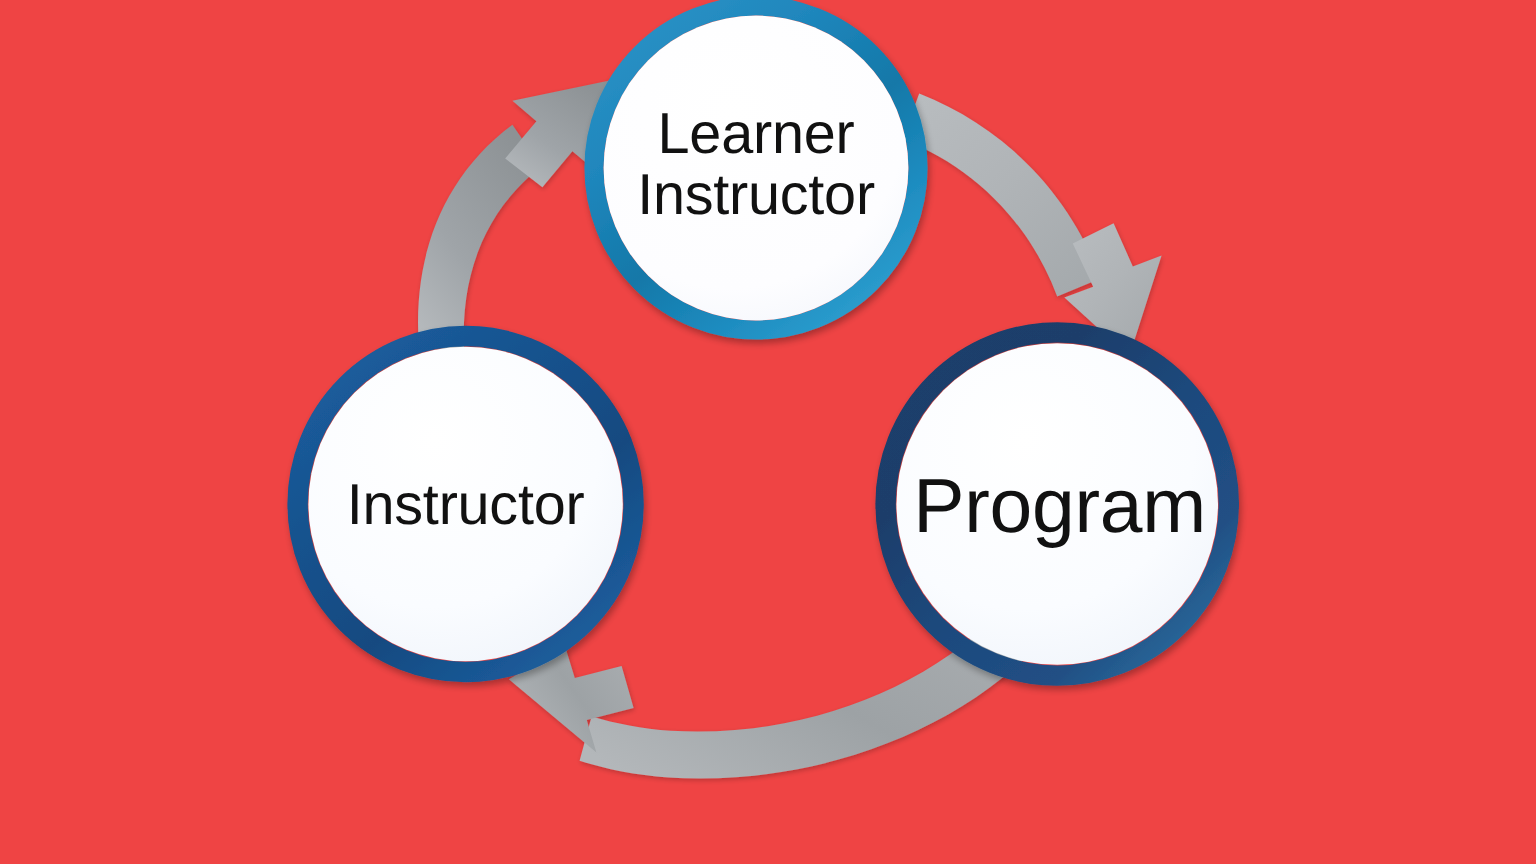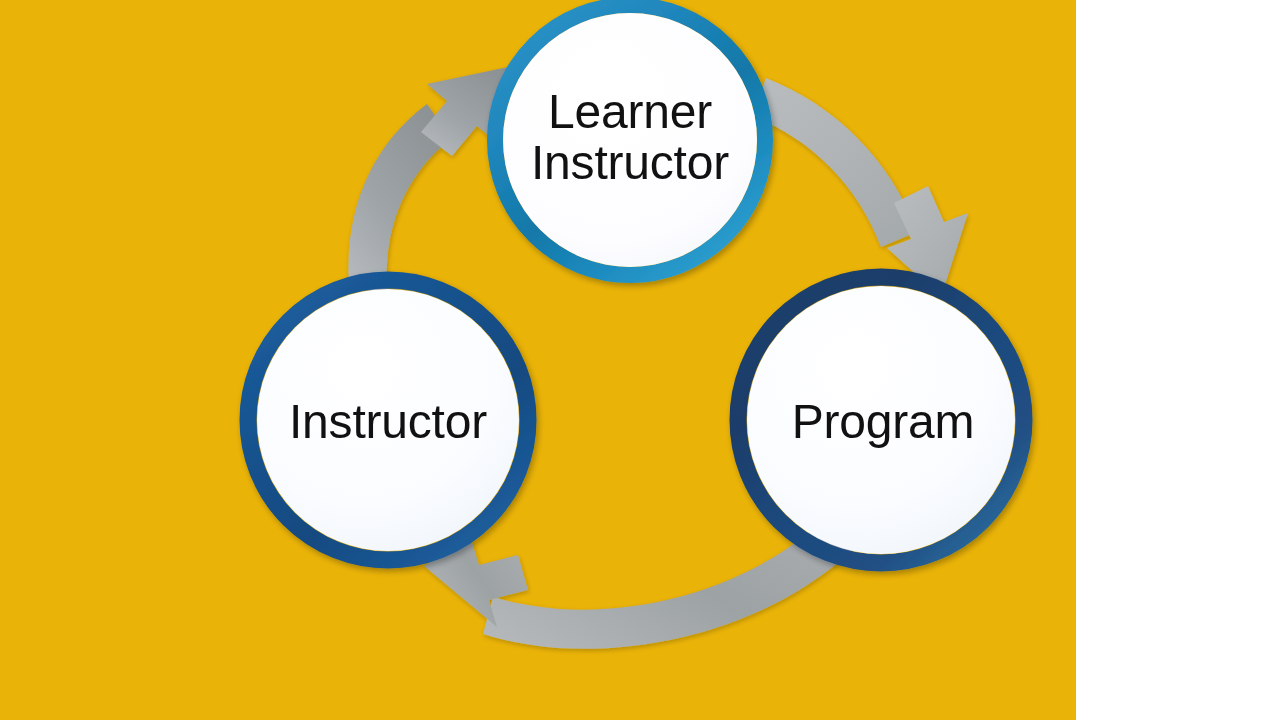--- a/index.html
+++ b/index.html
@@ -9,23 +9,23 @@
     background: #ffffff;
   }
   body {
     width: 1280px;
     height: 720px;
     overflow: hidden;
     font-family: "Liberation Sans", "DejaVu Sans", sans-serif;
   }
   #stage {
     position: relative;
-    width: 1076px;
+    width: 1280px;
     height: 720px;
-    background: #eab308;
+    background: #ef4444;
     text-decoration: underline;
   }
   #diagram-svg {
     position: absolute;
     top: 0;
     left: 0;
     width: 1280px;
     height: 720px;
     display: block;
   }
@@ -49,21 +49,21 @@
   #label-instructor {
     left: 388px;
     top: 422px;
     transform: translate(-50%, -50%);
     font-size: 48px;
   }
   #label-program {
     left: 883px;
     top: 422px;
     transform: translate(-50%, -50%);
-    font-size: 48px;
+    font-size: 64px;
   }
   .label-line { display: block; }
 </style>
 </head>
 <body>
 
 <div id="stage">
 
   <svg id="diagram-svg" viewBox="0 0 1280 720" xmlns="http://www.w3.org/2000/svg">
     <defs>

